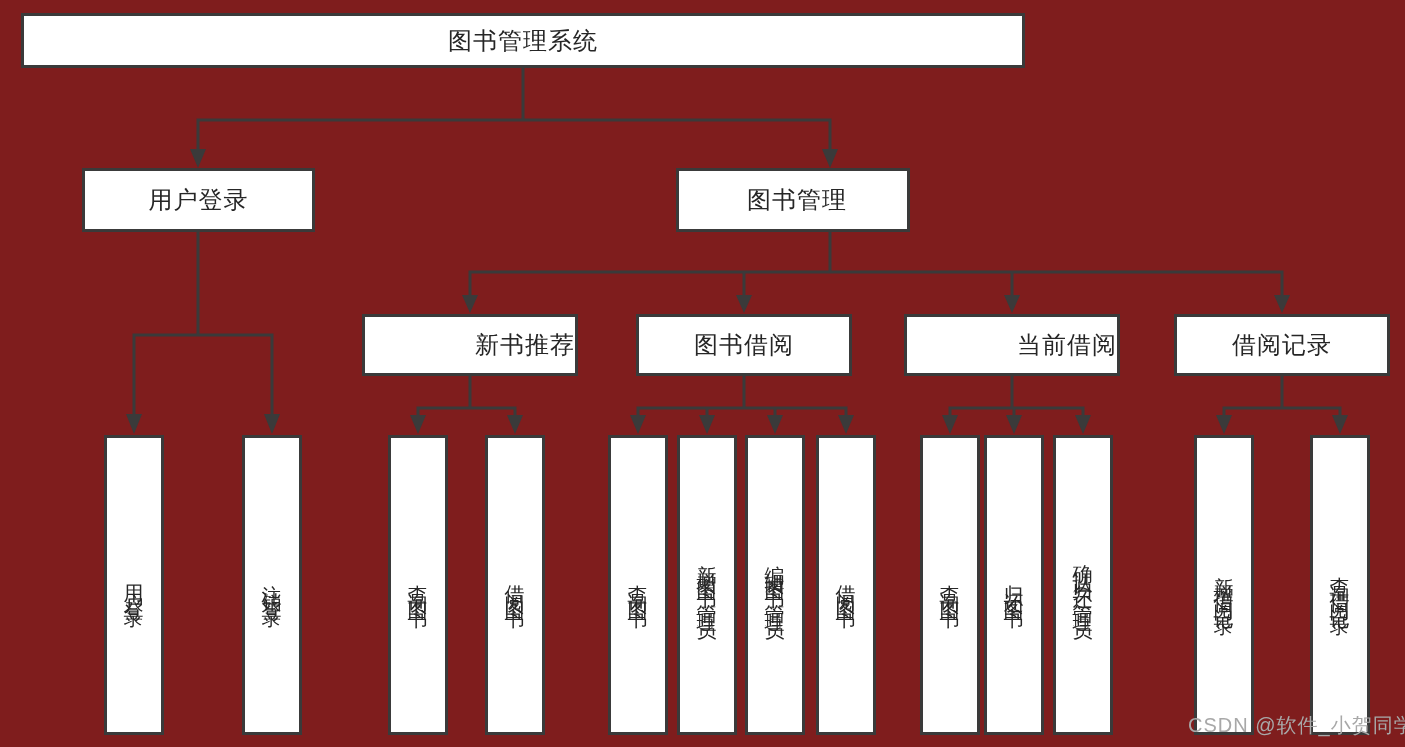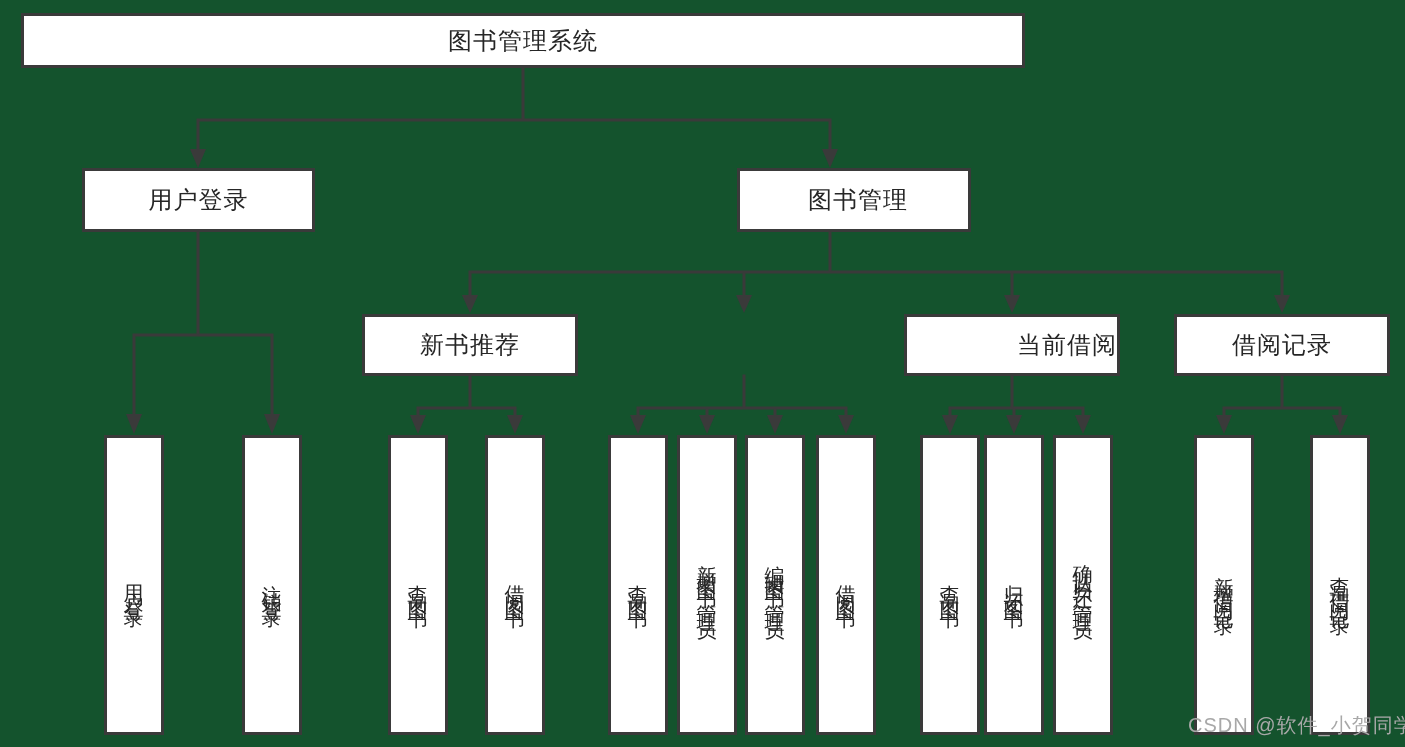--- a/index.html
+++ b/index.html
@@ -4,21 +4,21 @@
 <style>
   html, body {
     margin: 0;
     padding: 0;
     background: #ffffff;
   }
   .canvas {
     position: relative;
     width: 1405px;
     height: 747px;
-    background: #14532d;
+    background: #7f1d1d;
     font-family: "Liberation Sans", "DejaVu Sans", sans-serif;
     overflow: hidden;
   }
   .connectors {
     position: absolute;
     left: 0;
     top: 0;
     width: 1405px;
     height: 747px;
   }
@@ -118,26 +118,29 @@
     </g>
   </svg>
 
   <div class="box" style="left:21px; top:13px; width:1004px; height:55px;">
     <span class="h-label">图书管理系统</span>
   </div>
 
   <div class="box" style="left:82px; top:168px; width:233px; height:64px;">
     <span class="h-label">用户登录</span>
   </div>
-  <div class="box" style="left:737px; top:168px; width:234px; height:64px;padding-left:8px;">
+  <div class="box" style="left:676px; top:168px; width:234px; height:64px;padding-left:8px;">
     <span class="h-label">图书管理</span>
   </div>
 
-  <div class="box lvl2" style="left:362px;">
+  <div class="box lvl2" style="left:362px;justify-content:flex-end;">
     <span class="h-label">新书推荐</span>
+  </div>
+  <div class="box lvl2" style="left:636px;">
+    <span class="h-label">图书借阅</span>
   </div>
   <div class="box lvl2" style="left:904px;justify-content:flex-end;">
     <span class="h-label">当前借阅</span>
   </div>
   <div class="box lvl2" style="left:1174px;">
     <span class="h-label">借阅记录</span>
   </div>
 
   <div class="box leaf" style="left:104px;">
     <span class="v-label">用户登录</span>

